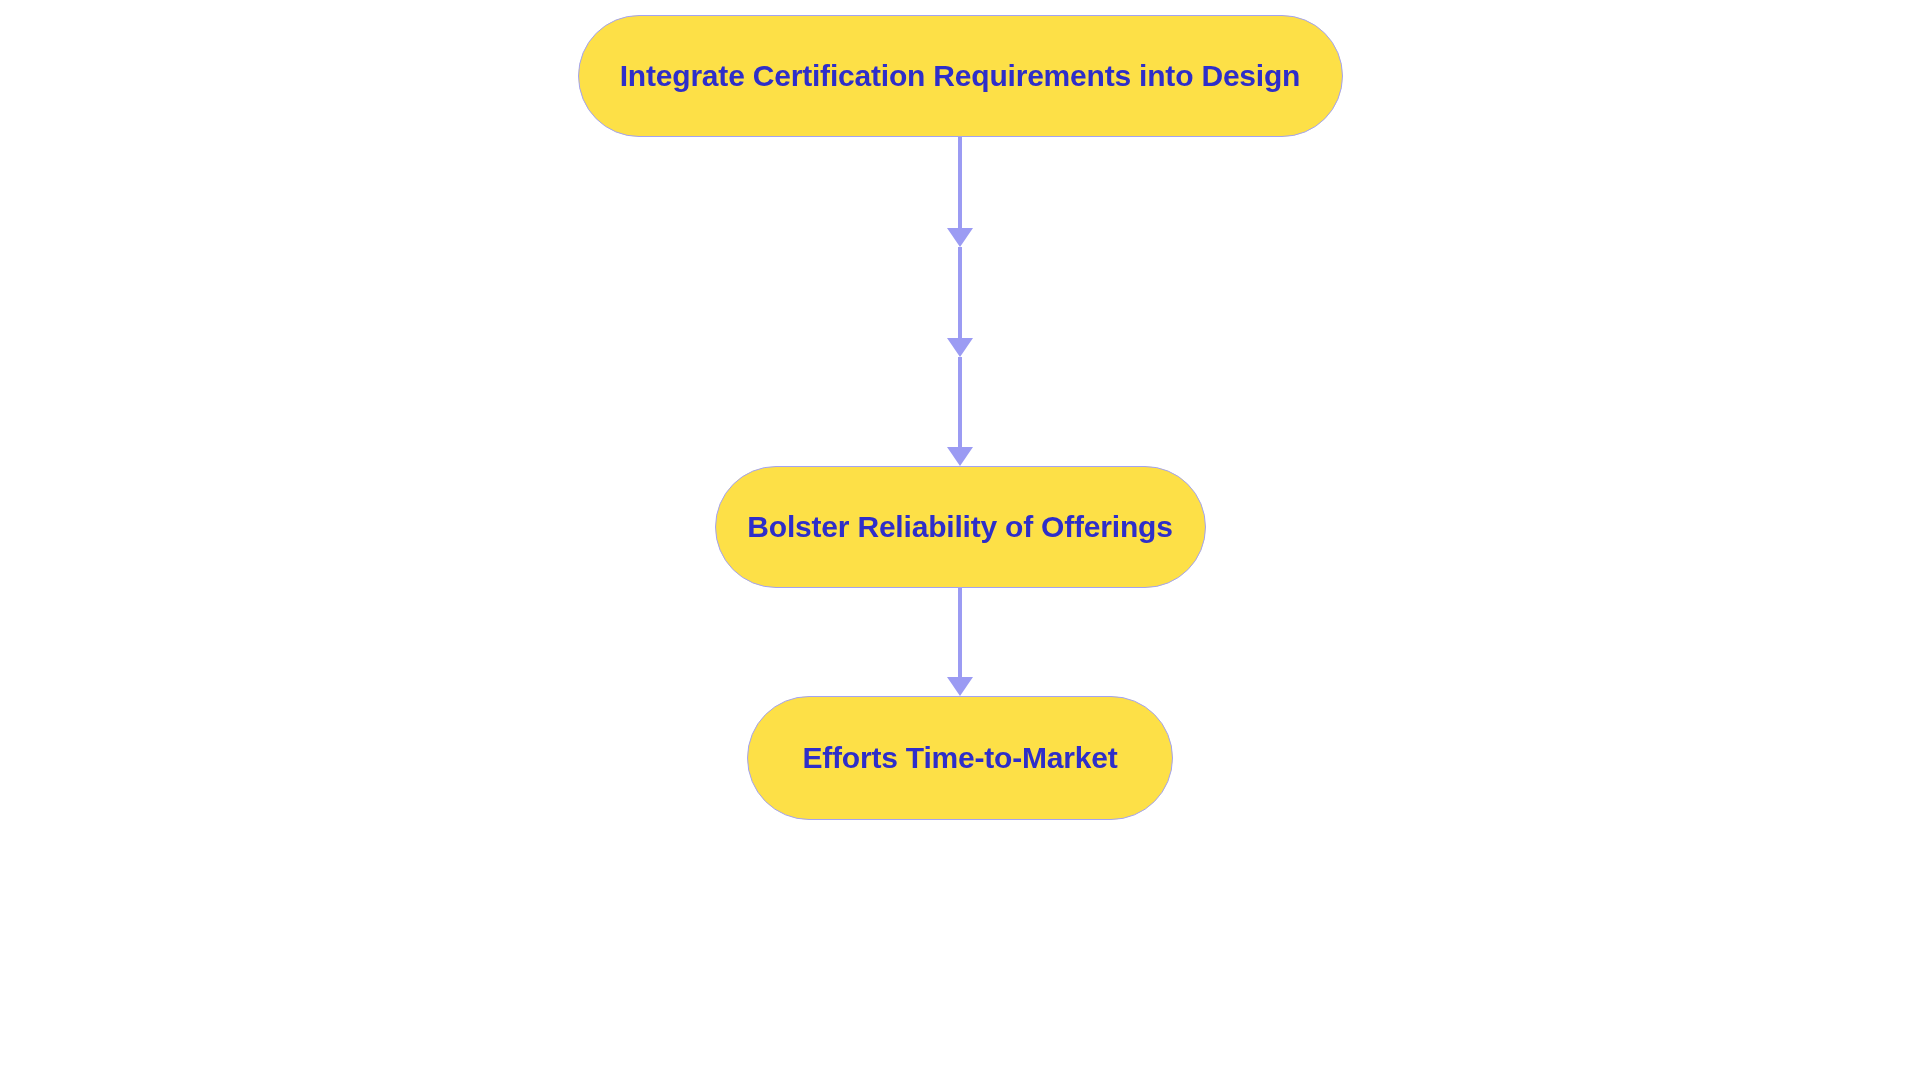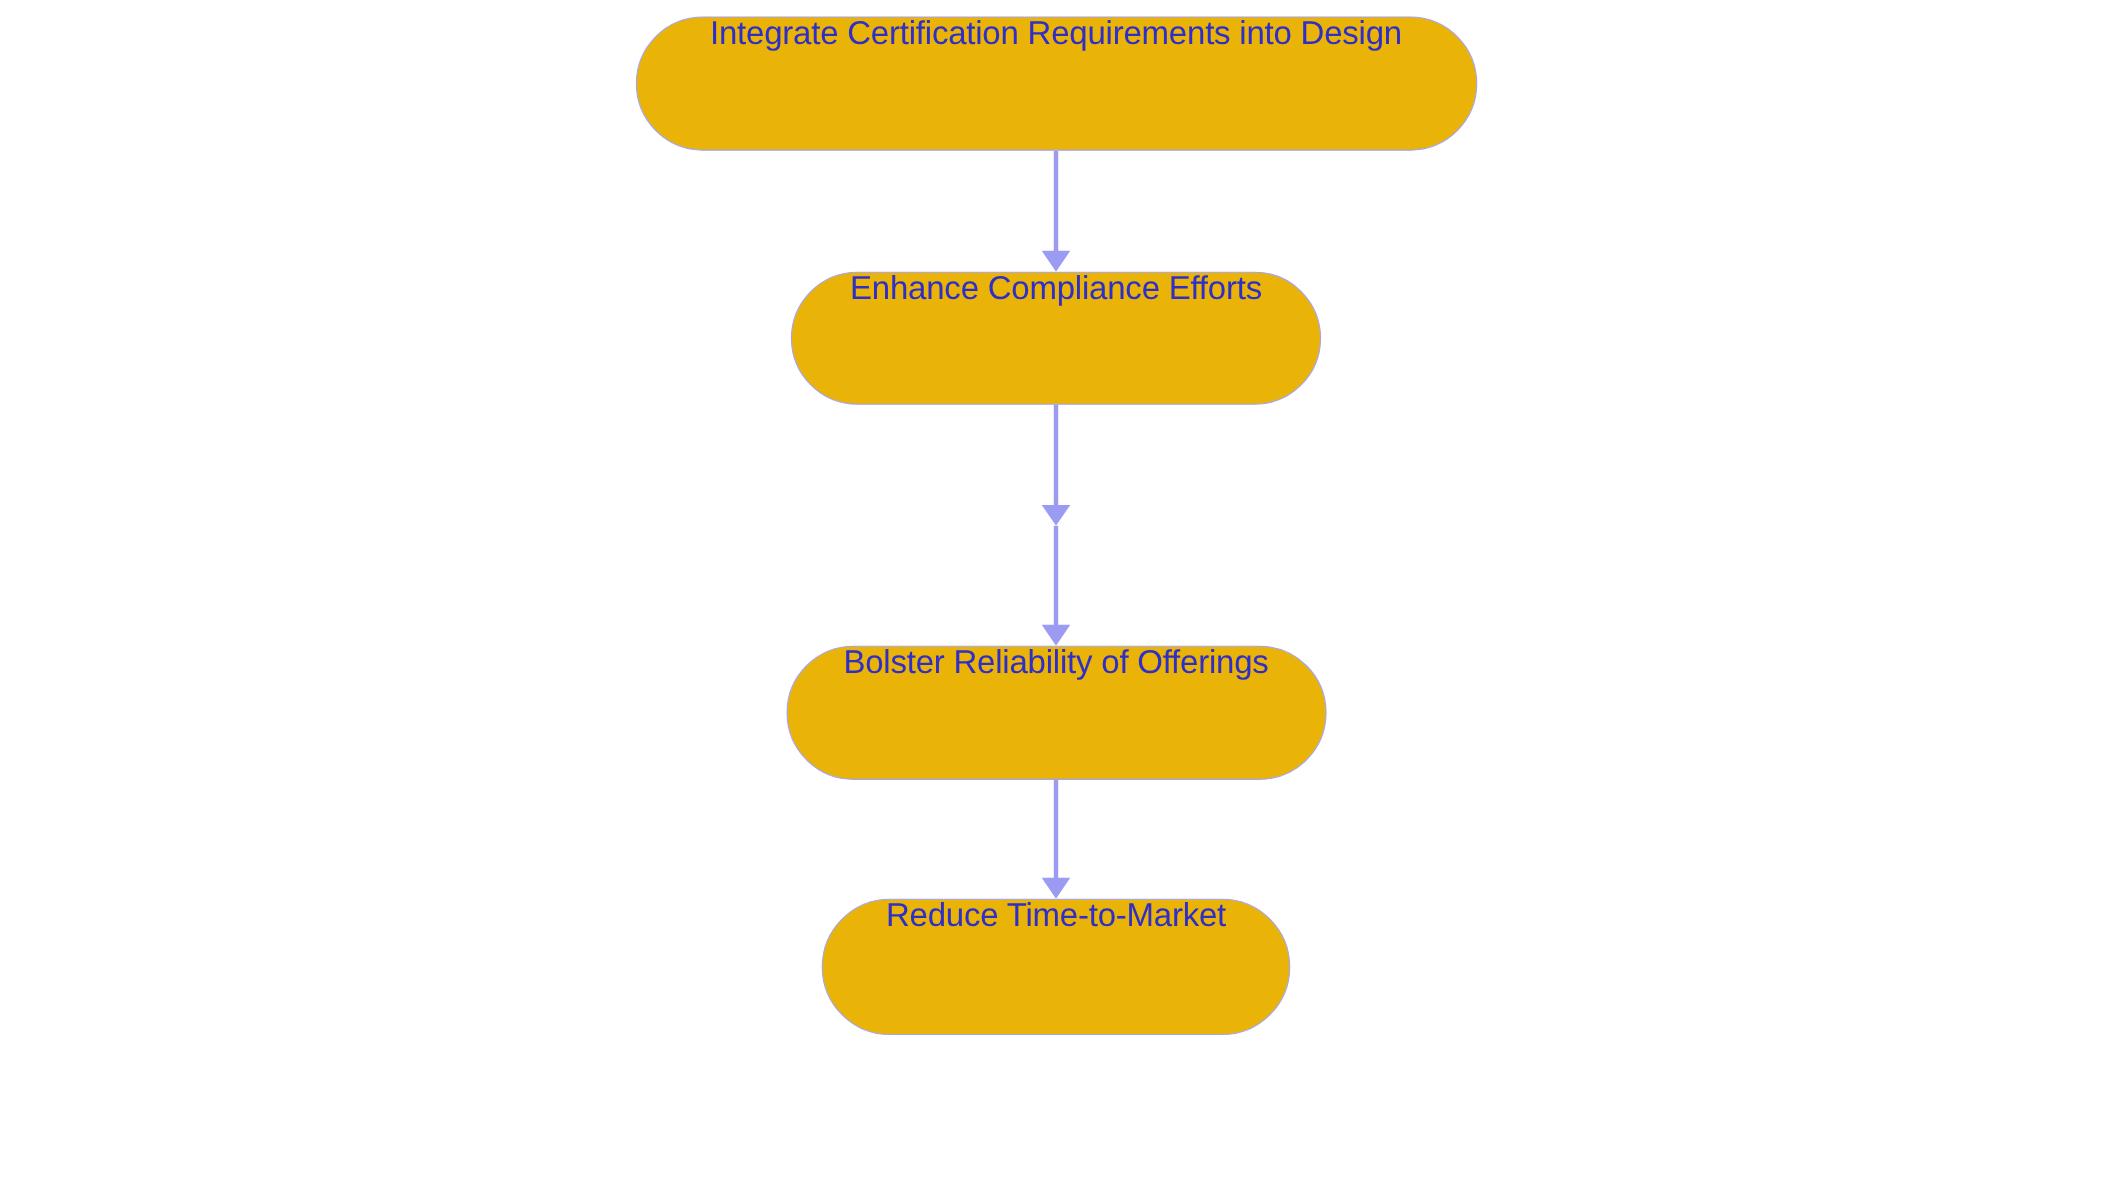--- a/index.html
+++ b/index.html
@@ -24,27 +24,28 @@
     top: 0;
     width: 1920px;
     height: 1083px;
     display: flex;
     flex-direction: column;
     align-items: center;
   }
   .node {
     box-sizing: border-box;
     display: flex;
+    align-items: center;
     justify-content: center;
-    background: #eab308;
+    background: #fde047;
     border: 1.6px solid #a3a3f2;
     border-radius: 999px;
     color: #2e2ec9;
     font-family: "Liberation Sans", sans-serif;
-    font-weight: 400;
+    font-weight: 700;
     letter-spacing: -0.2px;
     white-space: nowrap;
     user-select: none;
   }
   .node-label {
     line-height: 1;
     color: #2e2ec9;
   }
   .connector {
     position: relative;
@@ -88,23 +89,20 @@
 
     <div class="node n0">
       <span class="node-label">Integrate Certification Requirements into Design</span>
     </div>
 
     <div class="connector c0">
       <div class="shaft"></div>
       <div class="head"></div>
     </div>
 
-    <div class="node n1">
-      <span class="node-label">Enhance Compliance Efforts</span>
-    </div>
 
     <div class="connector c1">
       <div class="shaft"></div>
       <div class="head"></div>
     </div>
 
 
     <div class="connector c2">
       <div class="shaft"></div>
       <div class="head"></div>
@@ -113,17 +111,17 @@
     <div class="node n3">
       <span class="node-label">Bolster Reliability of Offerings</span>
     </div>
 
     <div class="connector c3">
       <div class="shaft"></div>
       <div class="head"></div>
     </div>
 
     <div class="node n4">
-      <span class="node-label">Reduce Time-to-Market</span>
+      <span class="node-label">Efforts Time-to-Market</span>
     </div>
 
   </div>
 </div>
 
 </body></html>

